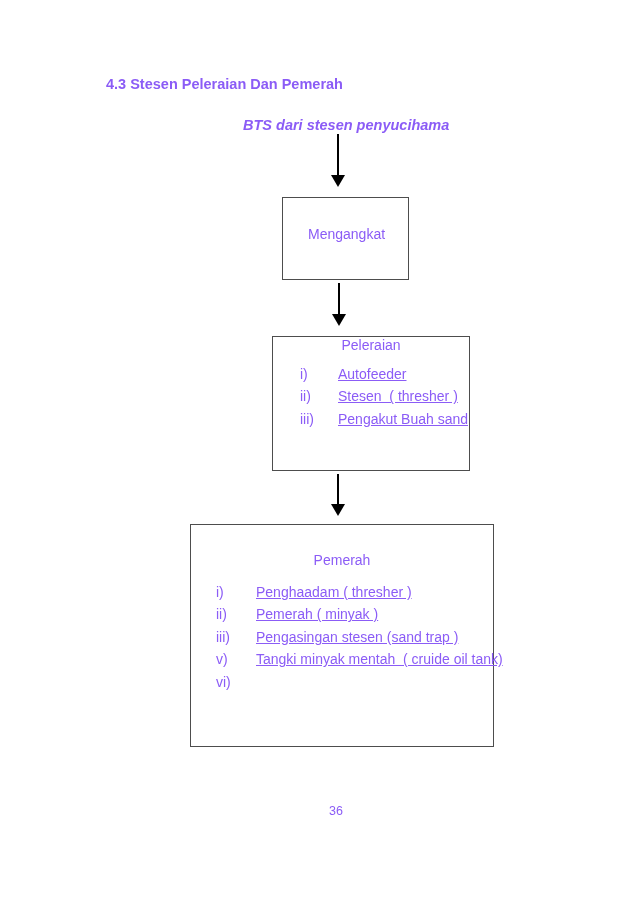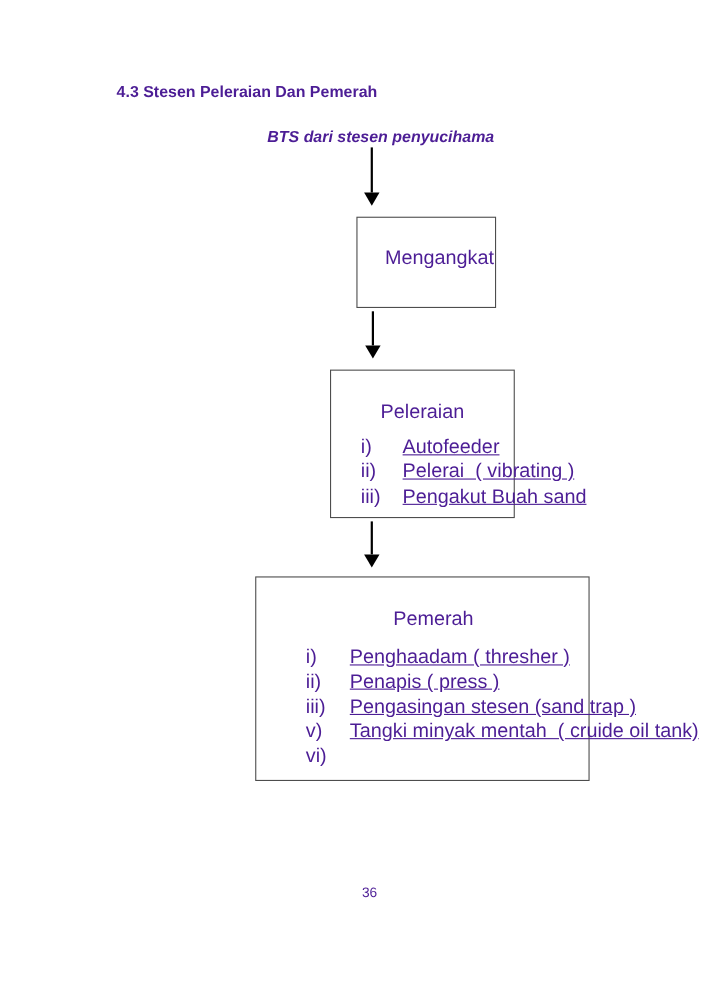--- a/index.html
+++ b/index.html
@@ -3,21 +3,21 @@
 <meta charset="utf-8">
 <style>
   * { margin: 0; padding: 0; box-sizing: border-box; }
   html, body { background: #ffffff; }
   .page {
     position: relative;
     width: 638px;
     height: 902px;
     background: #ffffff;
     font-family: "Liberation Sans", sans-serif;
-    color: #4c1d95;
+    color: #8b5cf6;
     overflow: hidden;
   }
   .heading {
     position: absolute;
     left: 106px;
     top: 76px;
     font-size: 14.5px;
     font-weight: bold;
     white-space: pre;
   }
@@ -41,33 +41,32 @@
   .arrow .head {
     width: 0; height: 0;
     border-left: 7px solid transparent;
     border-right: 7px solid transparent;
     border-top: 12px solid #000;
   }
   .fc-box {
     position: absolute;
     border: 1px solid #4d4d4d;
     background: #ffffff;
-    font-size: 18px;
-    margin-left: 42px;
+    font-size: 14px;
   }
   .box-title { text-align: center; white-space: pre; }
   .list-row { display: flex; line-height: 22.4px; }
   .num { flex: 0 0 38px; white-space: pre; }
   .li-text { white-space: pre; text-decoration: underline; }
   #box-mengangkat { left: 282px; top: 197px; width: 127px; height: 83px; padding: 24px 0 0 25px; line-height: 25px; }
   #box-mengangkat div { white-space: pre; }
-  #box-peleraian { left: 258px; top: 336px; width: 168px; height: 135px; padding-top: 27px; }
+  #box-peleraian { left: 272px; top: 336px; width: 198px; height: 135px; }
   #box-peleraian .box-title { margin-bottom: 10px; }
   #box-peleraian .list { padding-left: 27px; }
-  #box-pemerah { left: 190px; top: 524px; width: 304px; height: 186px; padding-top: 27px; padding-left: 20px; }
+  #box-pemerah { left: 190px; top: 524px; width: 304px; height: 223px; padding-top: 27px; }
   #box-pemerah .box-title { margin-bottom: 13px; }
   #box-pemerah .list { padding-left: 25px; }
   #box-pemerah .num { flex-basis: 40px; }
   .page-number {
     position: absolute;
     left: 0;
     top: 804px;
     width: 672px;
     text-align: center;
     font-size: 12.5px;
@@ -98,21 +97,21 @@
 
   <div class="fc-box" id="box-peleraian">
     <div class="box-title">Peleraian</div>
     <div class="list">
       <div class="list-row">
         <span class="num">i)</span>
         <span class="li-text">Autofeeder</span>
       </div>
       <div class="list-row">
         <span class="num">ii)</span>
-        <span class="li-text">Pelerai  ( vibrating )</span>
+        <span class="li-text">Stesen  ( thresher )</span>
       </div>
       <div class="list-row">
         <span class="num">iii)</span>
         <span class="li-text">Pengakut Buah sand</span>
       </div>
     </div>
   </div>
 
   <div class="arrow" style="left:331px; top:474px; height:42px;">
     <div class="stem"></div>
@@ -121,21 +120,21 @@
 
   <div class="fc-box" id="box-pemerah">
     <div class="box-title">Pemerah</div>
     <div class="list">
       <div class="list-row">
         <span class="num">i)</span>
         <span class="li-text">Penghaadam ( thresher )</span>
       </div>
       <div class="list-row">
         <span class="num">ii)</span>
-        <span class="li-text">Penapis ( press )</span>
+        <span class="li-text">Pemerah ( minyak )</span>
       </div>
       <div class="list-row">
         <span class="num">iii)</span>
         <span class="li-text">Pengasingan stesen (sand trap )</span>
       </div>
       <div class="list-row">
         <span class="num">v)</span>
         <span class="li-text">Tangki minyak mentah  ( cruide oil tank)</span>
       </div>
       <div class="list-row">

